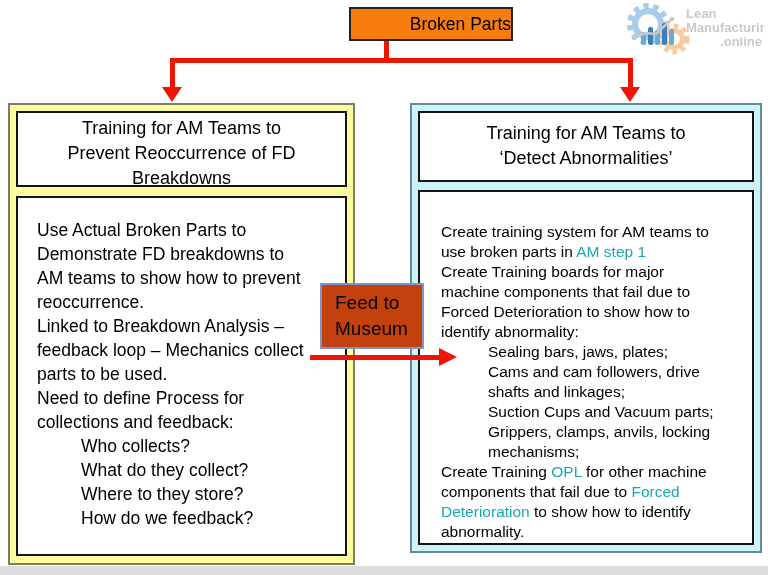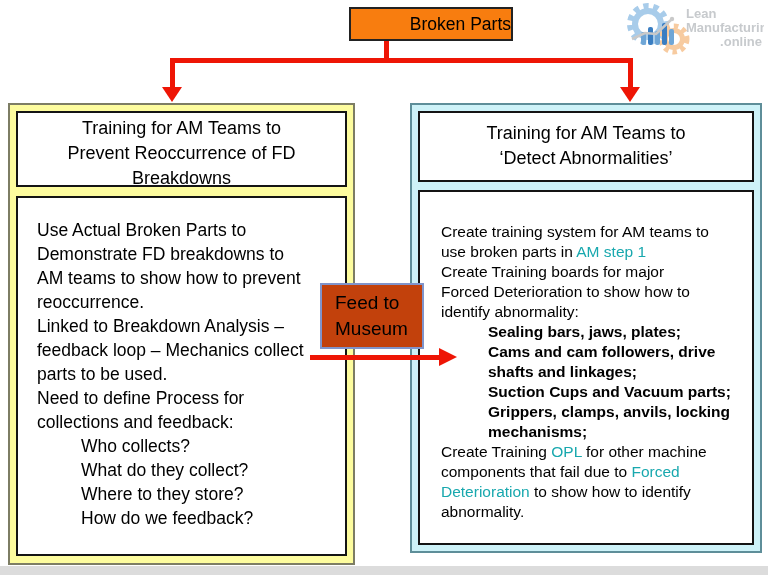--- a/index.html
+++ b/index.html
@@ -31,21 +31,21 @@
   .left-content .line{white-space:nowrap;}
   .left-content .q{white-space:nowrap;padding-left:44px;}
 
   
   .right-outer{left:410px;top:103px;width:352px;height:450px;background:#CDF2F8;border:2px solid #5E8E99;box-sizing:border-box;z-index:1;}
   .right-title{left:418px;top:111px;width:336px;height:71px;background:#fff;border:2px solid #141414;box-sizing:border-box;
     text-align:center;font-size:18px;line-height:25px;padding-top:8px;z-index:2;}
   .right-content{left:418px;top:190px;width:336px;height:355px;background:#fff;border:2px solid #141414;box-sizing:border-box;
     font-size:15.5px;line-height:20px;padding:30px 2px 0 21px;z-index:2;}
   .right-content .line{white-space:nowrap;}
-  .right-content .item{white-space:nowrap;padding-left:47px;font-weight:bold;}
+  .right-content .item{white-space:nowrap;padding-left:47px;}
   .link{color:#18A8AE;cursor:pointer;}
 
   
   .museum-box{left:320px;top:283px;width:104px;height:66px;background:#c2410c;border:2px solid#8094CB;box-sizing:border-box;
     font-size:19px;line-height:26px;padding:5px 0 0 13px;z-index:5;}
 
   
   .mid-line{left:310px;top:355px;width:130px;height:5px;background:#EE1505;z-index:6;}
   .mid-head{left:439px;top:348px;width:0;height:0;border-top:9px solid transparent;border-bottom:9px solid transparent;
     border-left:18px solid #EE1505;z-index:6;}
@@ -123,20 +123,21 @@
 
   <div class="abs right-outer"></div>
   <div class="abs right-title">
     <div class="tl">Training for AM Teams to</div>
     <div class="tl">‘Detect Abnormalities’</div>
   </div>
   <div class="abs right-content">
     <div class="line">Create training system for AM teams to</div>
     <div class="line"><span>use broken parts in </span><span class="link">AM step 1</span></div>
     <div class="line">Create Training boards for major</div>
+    <div class="line">machine components that fail due to</div>
     <div class="line">Forced Deterioration to show how to</div>
     <div class="line">identify abnormality:</div>
     <div class="item">Sealing bars, jaws, plates;</div>
     <div class="item">Cams and cam followers, drive</div>
     <div class="item">shafts and linkages;</div>
     <div class="item">Suction Cups and Vacuum parts;</div>
     <div class="item">Grippers, clamps, anvils, locking</div>
     <div class="item">mechanisms;</div>
     <div class="line"><span>Create Training </span><span class="link">OPL</span><span> for other machine</span></div>
     <div class="line"><span>components that fail due to </span><span class="link">Forced</span></div>

